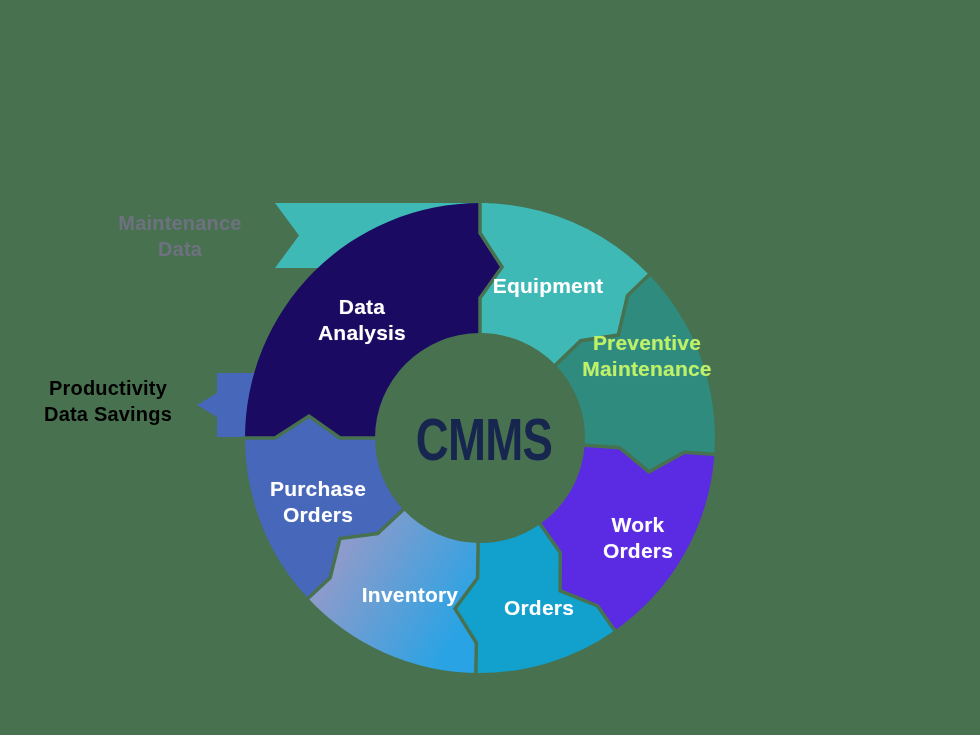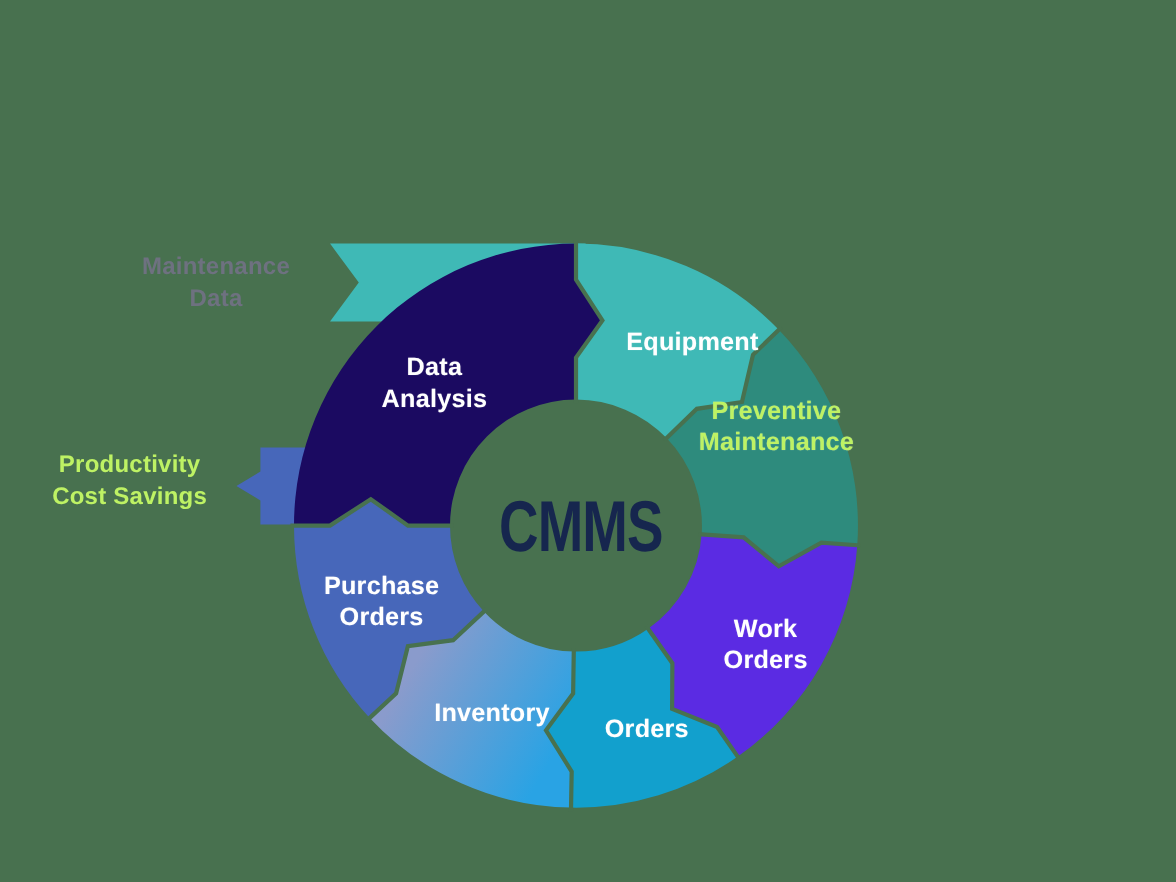--- a/index.html
+++ b/index.html
@@ -56,24 +56,24 @@
       <polyline points="480.0,200.0 480.0,233.0 502.0,267.0 480.0,298.0 480.0,336.0" fill="none" stroke="#48714F" stroke-width="3.5"></polyline>
     </svg>
 
   <div class="center-label" style="color: rgb(22, 38, 78);">CMMS</div>
 
   <div class="ext-label" id="ext-maintenance-data" style="color: rgb(110, 113, 128);">
     <span>Maintenance</span><br>
     <span>Data</span>
   </div>
 
-  <div class="ext-label" id="ext-productivity" style="color: #bef264;">
+  <div class="ext-label" id="ext-productivity" style="color: #000000;">
     <span>Productivity</span><br>
-    <span>Cost Savings</span>
+    <span>Data Savings</span>
   </div>
-<div class="seg-label" style="left: 548px; top: 286px; color: rgb(255, 255, 255); margin-left: 29px;">Equipment</div>
+<div class="seg-label" style="left: 548px; top: 286px; color: rgb(255, 255, 255);">Equipment</div>
     <div class="seg-label" style="left: 647px; top: 356px; color: #bef264;">Preventive<br>Maintenance</div>
     <div class="seg-label" style="left: 638px; top: 526px; color: rgb(255, 255, 255); margin-top: 12px;">Work<br>Orders</div>
     <div class="seg-label" style="left: 539px; top: 608px; color: rgb(255, 255, 255);">Orders</div>
     <div class="seg-label" style="left: 410px; top: 595px; color: rgb(255, 255, 255);">Inventory</div>
     <div class="seg-label" style="left: 318px; top: 502px; color: rgb(255, 255, 255);">Purchase<br>Orders</div>
     <div class="seg-label" style="left: 362px; top: 320px; color: rgb(255, 255, 255);">Data<br>Analysis</div>
   </div>
 
 </body></html>

